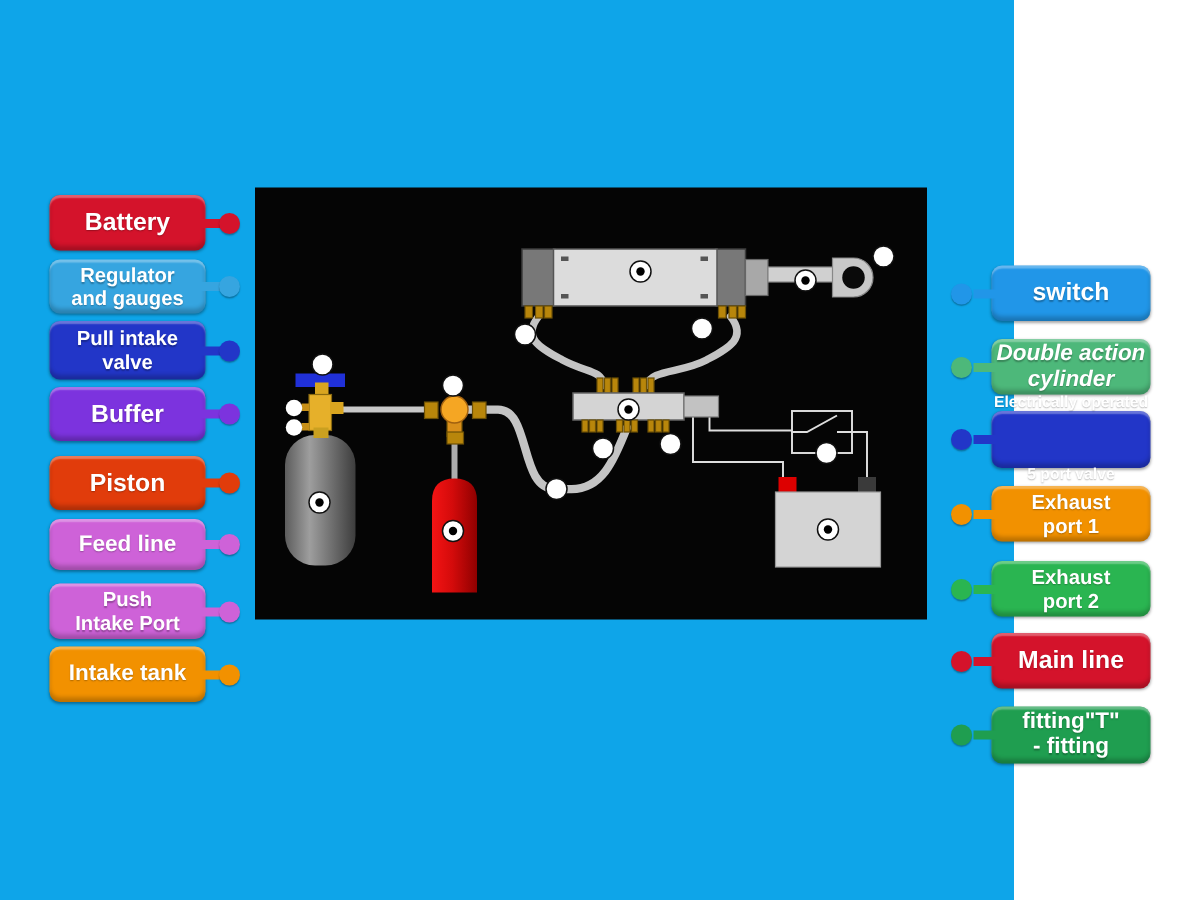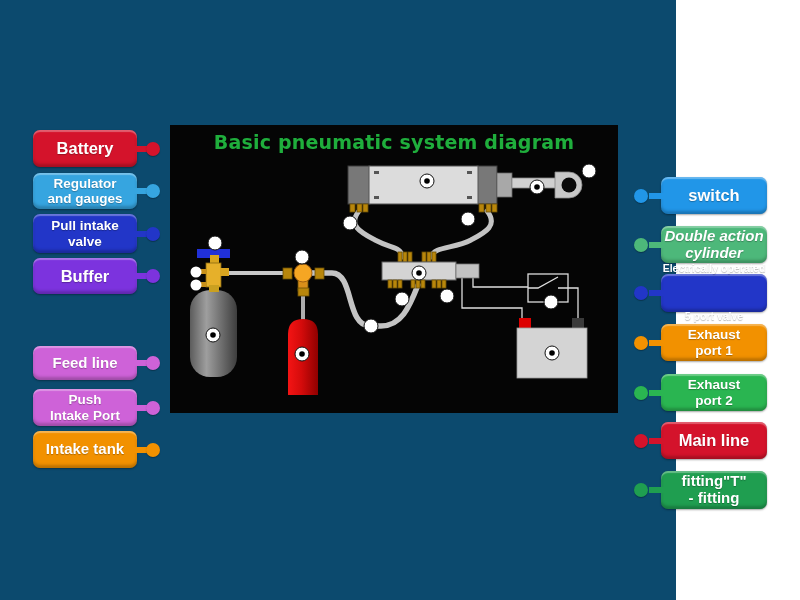--- a/index.html
+++ b/index.html
@@ -1,18 +1,18 @@
 <!DOCTYPE html>
 <html><head>
 <meta charset="utf-8">
 <style>
   * { margin:0; padding:0; box-sizing:border-box; }
   html,body { width:800px; height:600px; background:#ffffff; overflow:hidden;
               font-family:"Liberation Sans", sans-serif; }
-  .stage { position:relative; width:676px; height:600px; background:#0c4a6e; }
+  .stage { position:relative; width:676px; height:600px; background:#0ea5e9; }
 
   
   .label { position:absolute; }
   .label.left  { left:33px;  width:104px; }
   .label.right { left:661px; width:106px;margin-top:44px; }
   .box { position:absolute; inset:0; border-radius:7px; background:var(--c);
          color:#fff; font-weight:700; display:flex; flex-direction:column;
          align-items:center; justify-content:center; text-align:center;
          line-height:1.12; text-shadow:0 1px 1px rgba(0,0,0,.28);
          box-shadow: inset 0 2px 1px rgba(255,255,255,.32),
@@ -66,20 +66,27 @@
     <div class="stub"></div>
     <div class="dot"></div>
   </div>
   <div class="label left" style="top: 258px; height: 36px; --c: #7c33de;">
     <div class="box t17">
         <span>Buffer</span>
       </div>
     <div class="stub"></div>
     <div class="dot"></div>
   </div>
+  <div class="label left" style="top: 304px; height: 36px; --c: #e13c0b;">
+    <div class="box t17">
+        <span>Piston</span>
+      </div>
+    <div class="stub"></div>
+    <div class="dot"></div>
+  </div>
   <div class="label left" style="top: 346px; height: 34px; --c: #ce62d8;">
     <div class="box t15">
         <span>Feed line</span>
       </div>
     <div class="stub"></div>
     <div class="dot"></div>
   </div>
   <div class="label left" style="top: 389px; height: 37px; --c: #ce62d8;">
     <div class="box t14">
         <span>Push</span>
@@ -324,16 +331,15 @@
         </g>
       <g>
           <circle class="mk" r="7" cx="381" cy="177"></circle>
         </g>
       <g>
           <circle class="mk" r="7" cx="382" cy="228"></circle>
           <circle class="mkc" r="2.8" cx="382" cy="228"></circle>
         </g>
     </svg>
 
-    <div class="diagram-title" style="--c: #1fae3c;">Basic pneumatic system diagram</div>
   </div>
 
 </div>
 
 </body></html>

